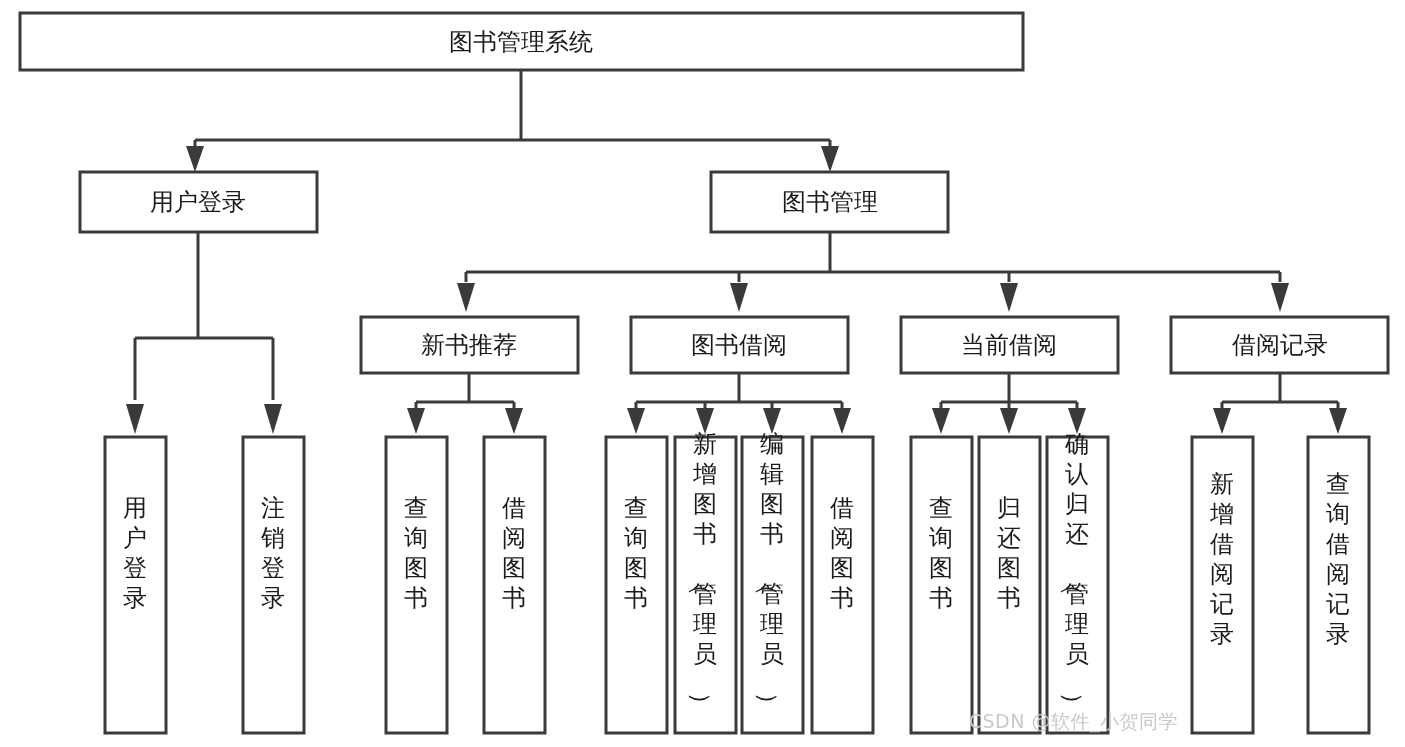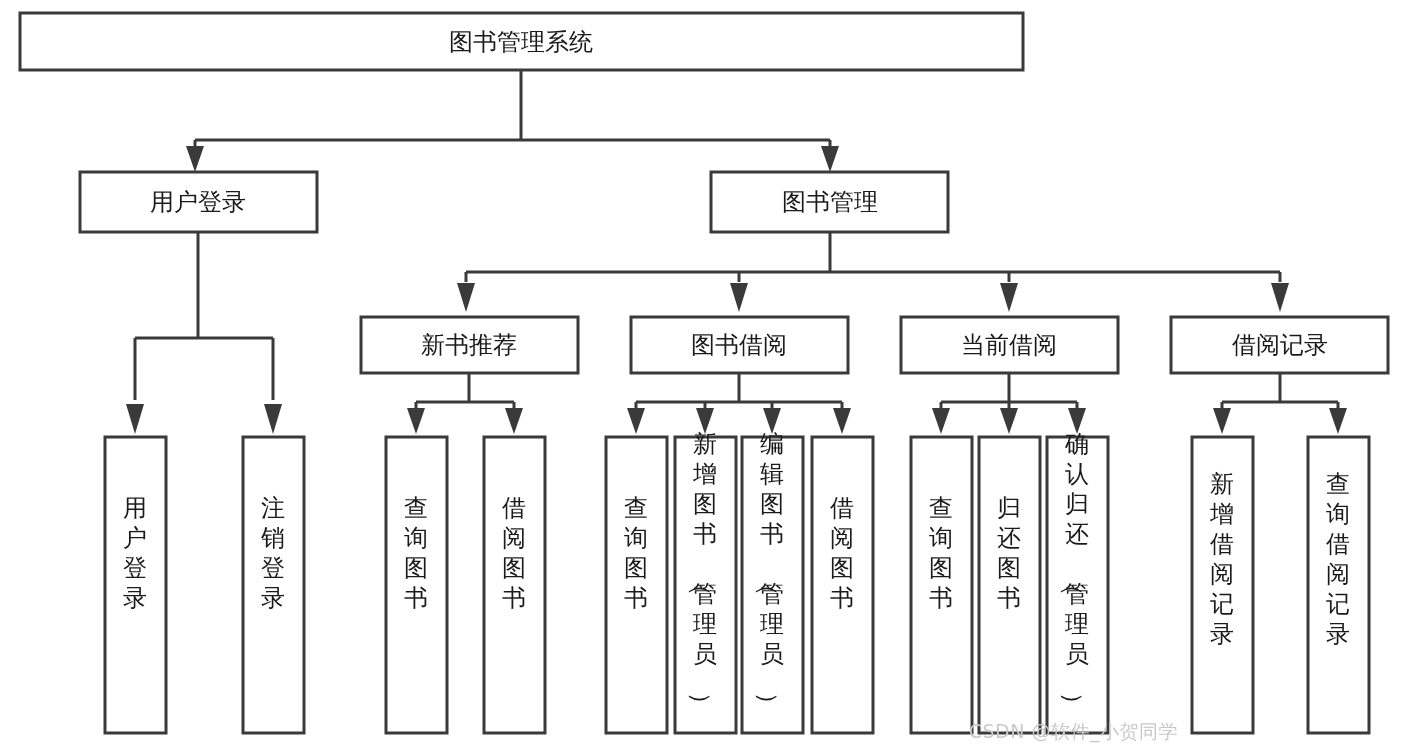--- a/index.html
+++ b/index.html
@@ -53,21 +53,21 @@
   }
   .leaf-label {
     font-family: "DejaVu Sans", "Liberation Sans", sans-serif;
     font-size: 24px;
     fill: #1a1a1a;
     text-anchor: middle;
   }
   .watermark {
     position: absolute;
     right: 12px;
-    bottom: 2px;
+    bottom: 12px;
     font-family: "DejaVu Sans", "Liberation Sans", sans-serif;
     font-size: 19px;
     color: #c9c9c9;
     letter-spacing: 0.5px;
     white-space: nowrap;
     pointer-events: none;
   }
 </style>
 </head>
 <body>

